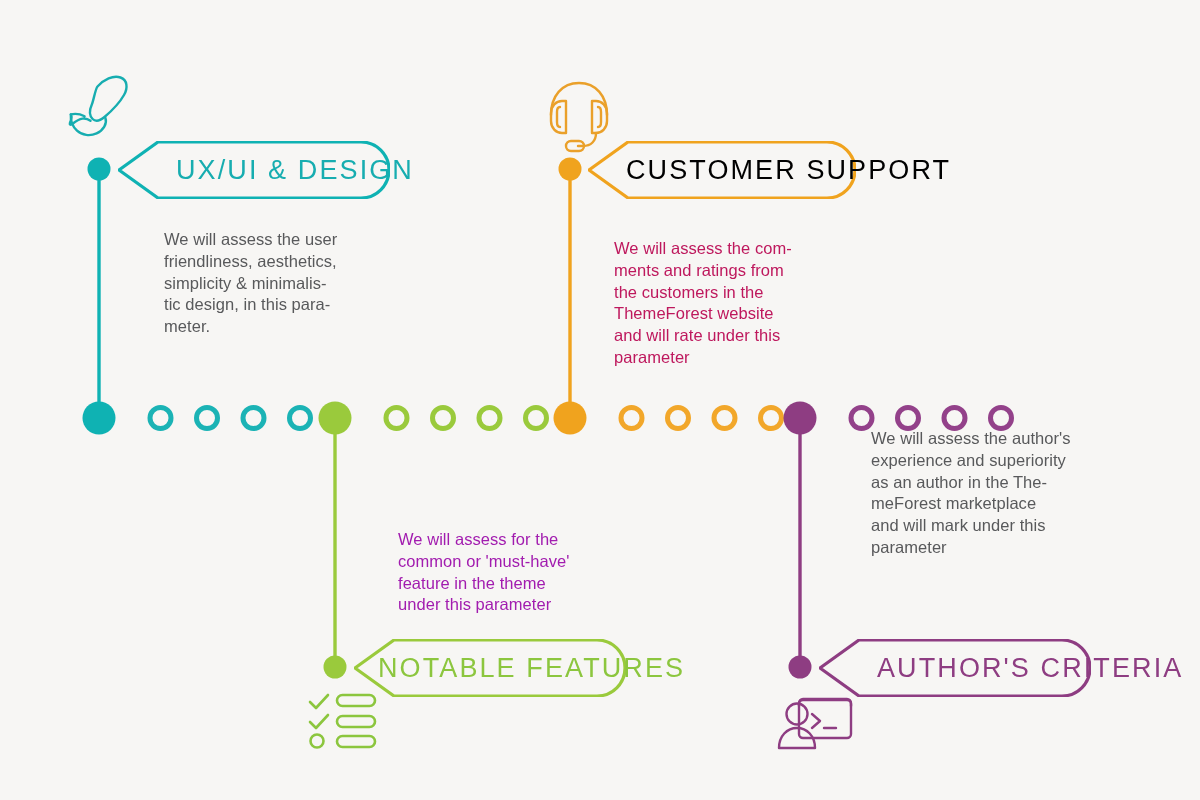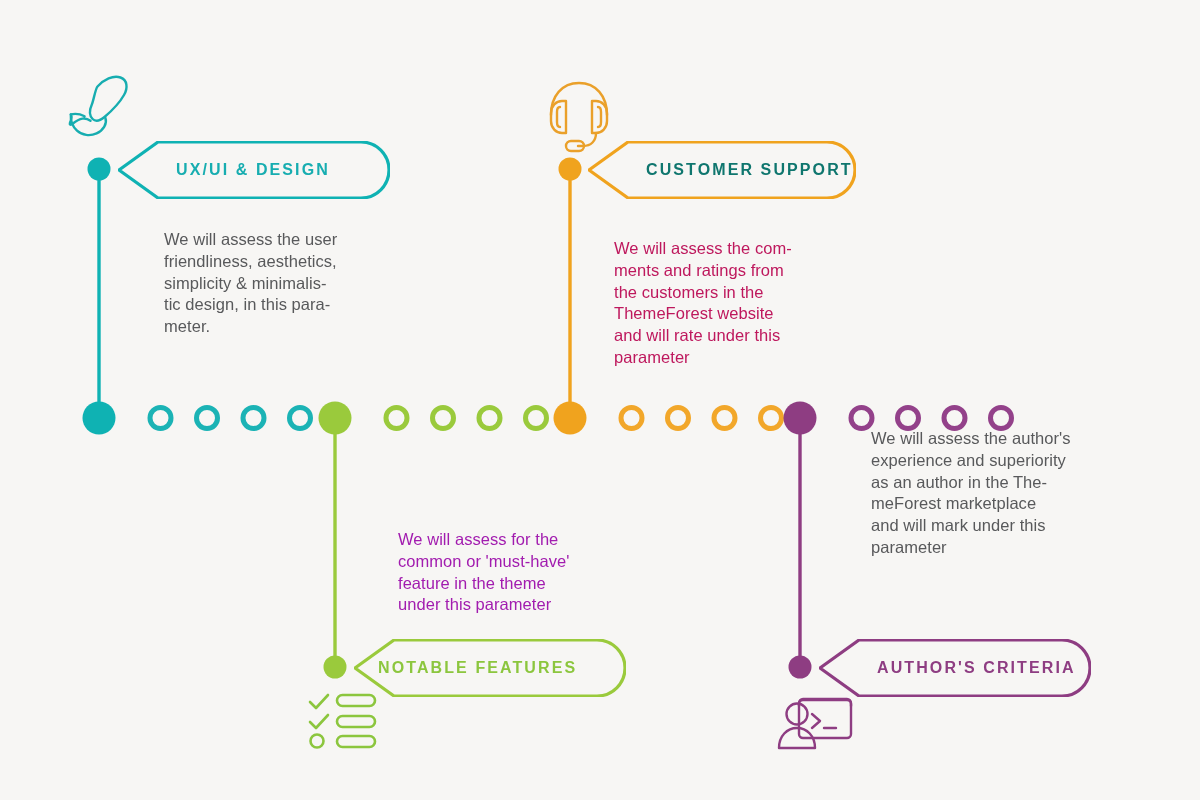--- a/index.html
+++ b/index.html
@@ -24,23 +24,23 @@
   
   .banner {
     position: absolute;
     display: flex;
     align-items: center;
   }
   .banner-svg { position: absolute; left: 0; top: 0; }
   .banner-text {
     position: relative;
     white-space: nowrap;
-    font-weight: 700;
+    font-weight: 400;
     letter-spacing: 2.1px;
-    font-size: 16px;
+    font-size: 27px;
   }
 
   
   .para {
     position: absolute;
     color: #58595b;
     font-size: 16.5px;
     line-height: 21.8px;
     white-space: pre-line;
     letter-spacing: 0.05px;
@@ -144,21 +144,21 @@
         <span class="banner-text" style="color: rgb(23, 173, 176); margin-left: 58px;">UX/UI &amp; DESIGN</span>
       </div>
       <div class="banner" style="left: 588px; top: 141px; width: 268px; height: 58px;">
         <svg class="banner-svg" width="268" height="58" viewBox="0 0 268 58">
           <path d="M 40 1
              L 239 1
              A 28 28 0 0 1 239 57
              L 40 57
              L 1 29 Z" fill="none" stroke="#f0a31e" stroke-width="3.2" stroke-linejoin="round"></path>
         </svg>
-        <span class="banner-text" style="color: #0f766e; margin-left: 58px;">CUSTOMER SUPPORT</span>
+        <span class="banner-text" style="color: #000000; margin-left: 38px;">CUSTOMER SUPPORT</span>
       </div>
       <div class="banner" style="left: 354px; top: 639px; width: 272px; height: 58px;">
         <svg class="banner-svg" width="272" height="58" viewBox="0 0 272 58">
           <path d="M 40 1
              L 243 1
              A 28 28 0 0 1 243 57
              L 40 57
              L 1 29 Z" fill="none" stroke="#9aca3c" stroke-width="3.2" stroke-linejoin="round"></path>
         </svg>
         <span class="banner-text" style="color: rgb(140, 198, 62); margin-left: 24px;">NOTABLE FEATURES</span>

